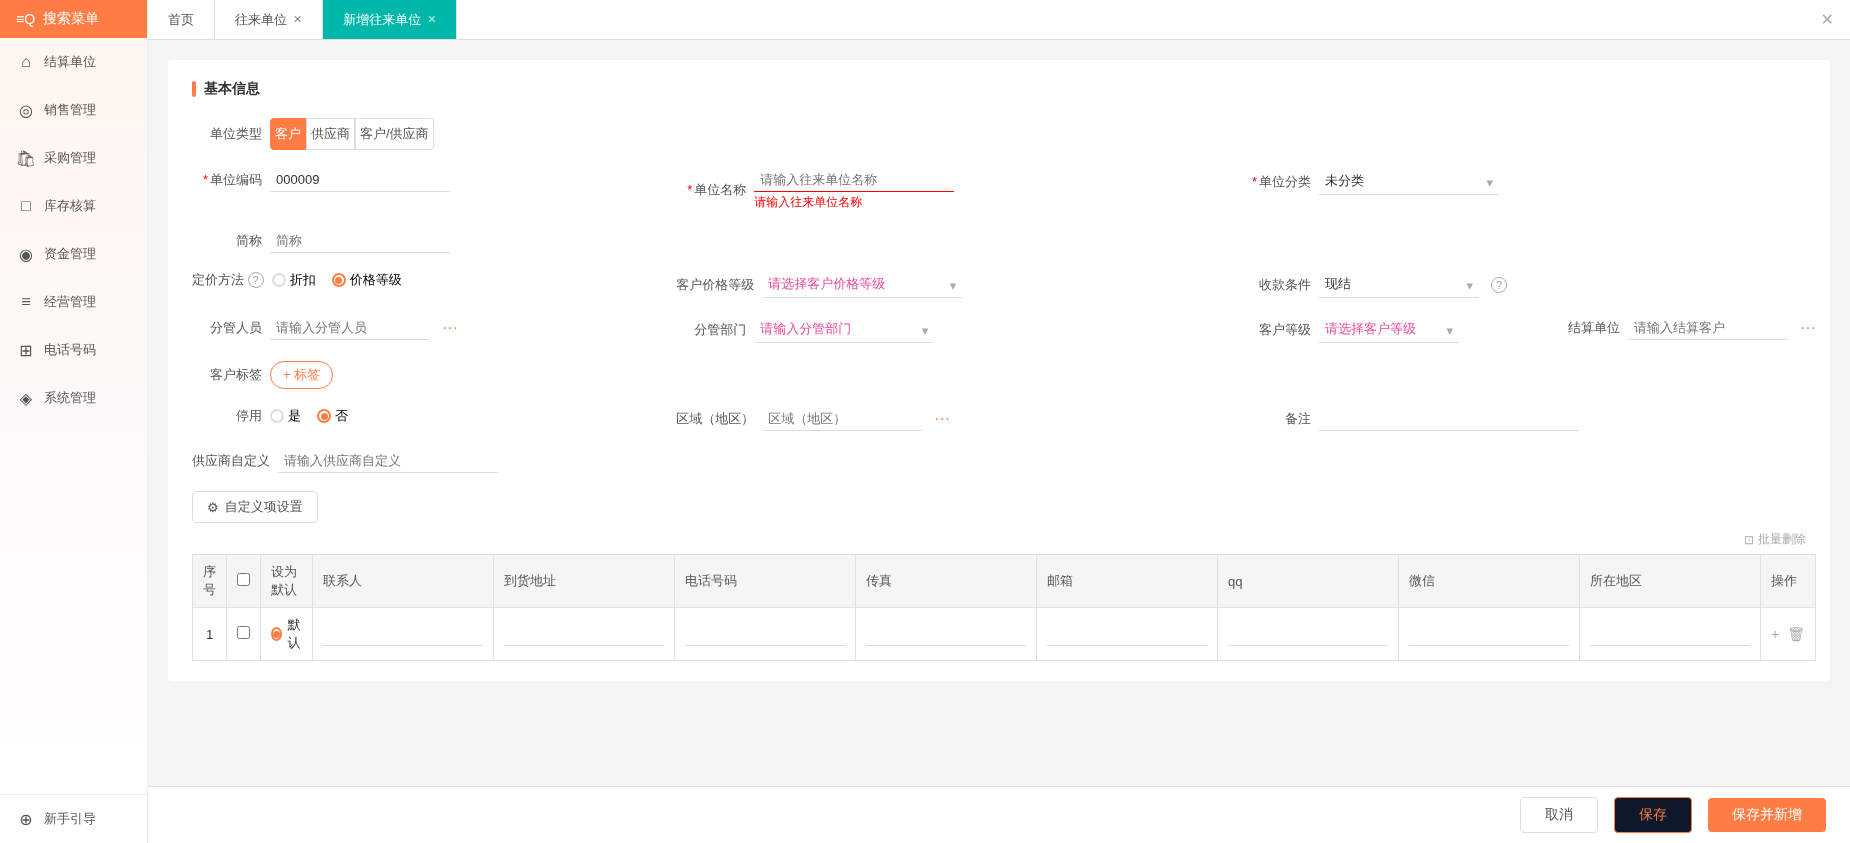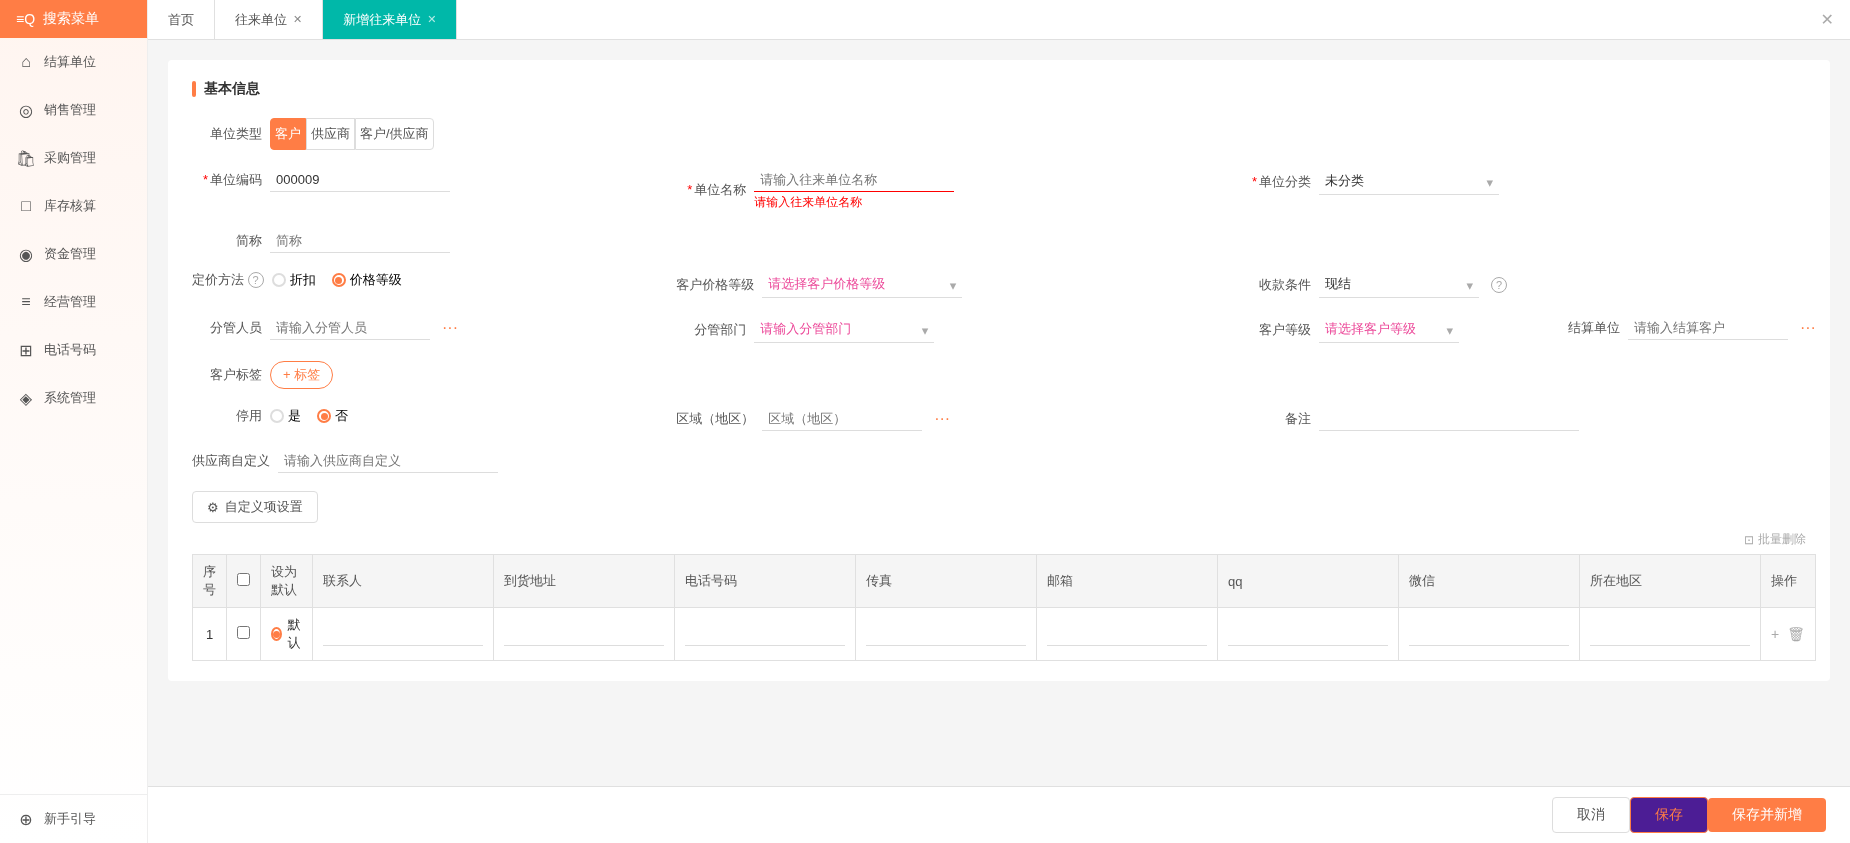--- a/index.html
+++ b/index.html
@@ -304,36 +304,36 @@
     }
     .data-table td.center { text-align: center; }
 
     
     .footer {
       background: #fff;
       border-top: 1px solid #e0e0e0;
       padding: 10px 24px;
       display: flex;
       justify-content: flex-end;
-      gap: 0;
+      gap: 16px;
       align-items: center;
     }
     .btn-cancel {
       padding: 8px 24px;
       border: 1px solid #ddd;
       background: #fff;
       color: #555;
       cursor: pointer;
       border-radius: 4px;
       font-size: 14px;
     }
     .btn-save {
       padding: 8px 24px;
       border: 1px solid #ff7d45;
-      background: #4c1d95;
+      background: #0f172a;
       color: #ff7d45;
       cursor: pointer;
       border-radius: 4px;
       font-size: 14px;
     }
     .btn-save-new {
       padding: 8px 24px;
       border: none;
       background: #ff7d45;
       color: #fff;

